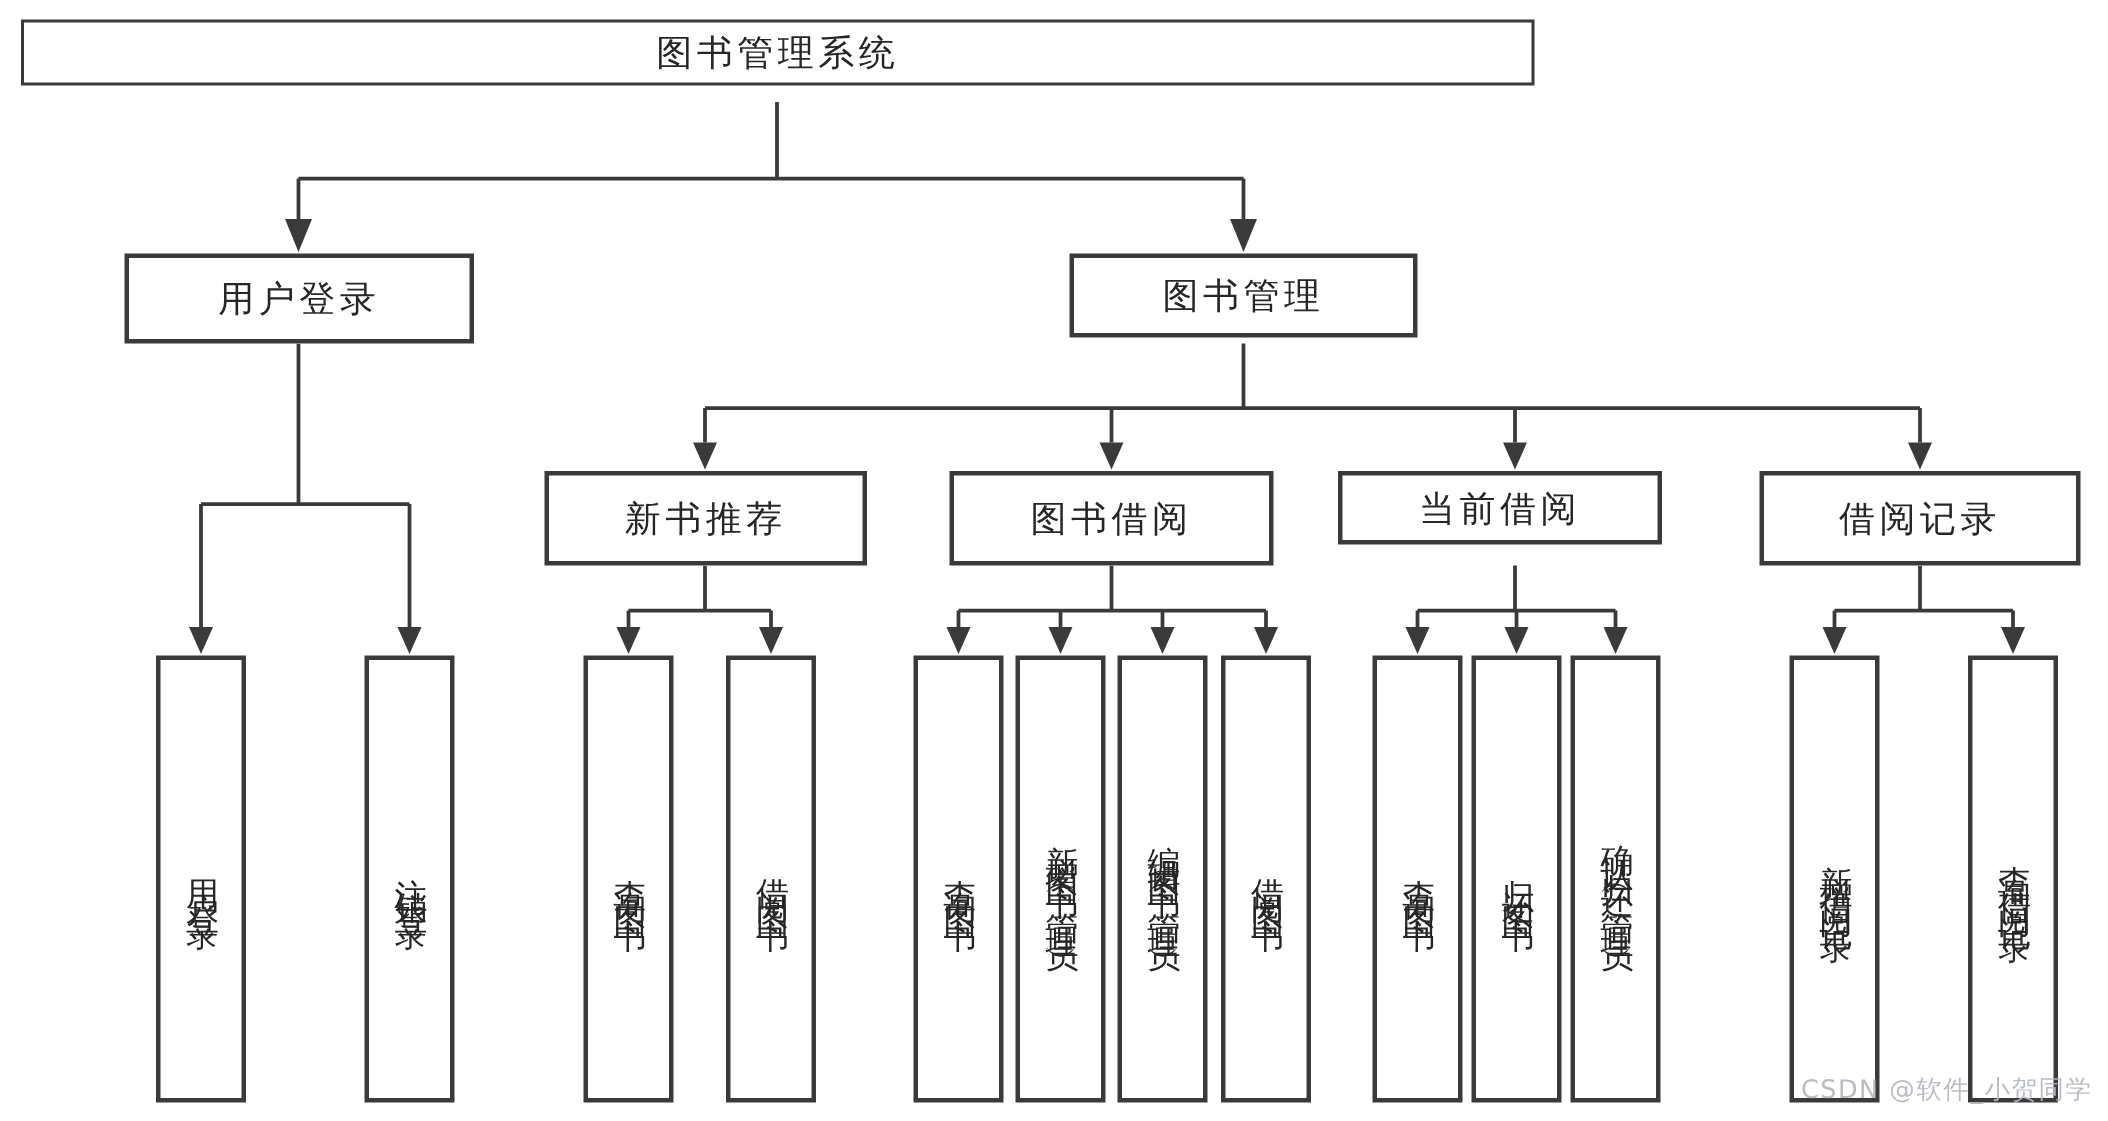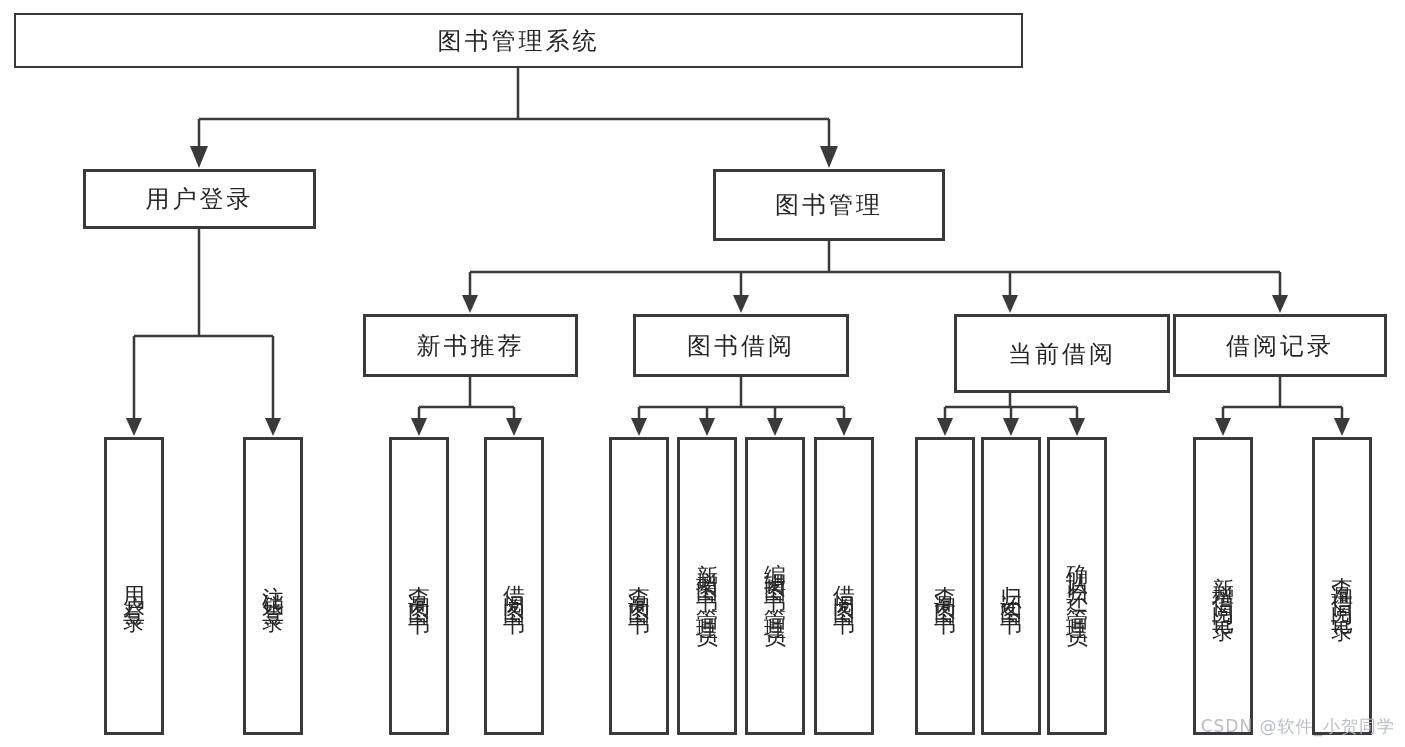--- a/index.html
+++ b/index.html
@@ -87,38 +87,38 @@
     <path d="M1010,377 V407 M945,407 H1077 M945,407 V419 M1011,407 V419 M1077,407 V419" fill="none" stroke="#3a3a3a" stroke-width="2.5"></path>
     <polygon fill="#3a3a3a" points="945,436 937,418 953,418"></polygon>
     <polygon fill="#3a3a3a" points="1011,436 1003,418 1019,418"></polygon>
     <polygon fill="#3a3a3a" points="1077,436 1069,418 1085,418"></polygon>
 
     <path d="M1280,377 V407 M1223,407 H1342 M1223,407 V419 M1342,407 V419" fill="none" stroke="#3a3a3a" stroke-width="2.5"></path>
     <polygon fill="#3a3a3a" points="1223,436 1215,418 1231,418"></polygon>
     <polygon fill="#3a3a3a" points="1342,436 1334,418 1350,418"></polygon>
   </svg>
 
-  <div class="box thin" style="left:14px;top:13px;width:1009px;height:55px">
+  <div class="box thin" style="left:14px;top:13px;width:1009px;height:44px">
     <span class="lbl">图书管理系统</span>
   </div>
 
   <div class="box" style="left:83px;top:169px;width:233px;height:60px">
     <span class="lbl">用户登录</span>
   </div>
-  <div class="box" style="left:713px;top:169px;width:232px;height:72px">
+  <div class="box" style="left:713px;top:169px;width:232px;height:56px">
     <span class="lbl">图书管理</span>
   </div>
 
   <div class="box" style="left:363px;top:314px;width:215px;height:63px">
     <span class="lbl">新书推荐</span>
   </div>
   <div class="box" style="left:633px;top:314px;width:216px;height:63px">
     <span class="lbl">图书借阅</span>
   </div>
-  <div class="box" style="left:954px;top:314px;width:216px;height:79px">
+  <div class="box" style="left:892px;top:314px;width:216px;height:49px">
     <span class="lbl">当前借阅</span>
   </div>
   <div class="box" style="left:1173px;top:314px;width:214px;height:63px">
     <span class="lbl">借阅记录</span>
   </div>
 
   <div class="box v" style="left:104px;top:437px;width:60px;height:298px">
     <span class="lbl">用户登录</span>
   </div>
   <div class="box v" style="left:243px;top:437px;width:60px;height:298px">

